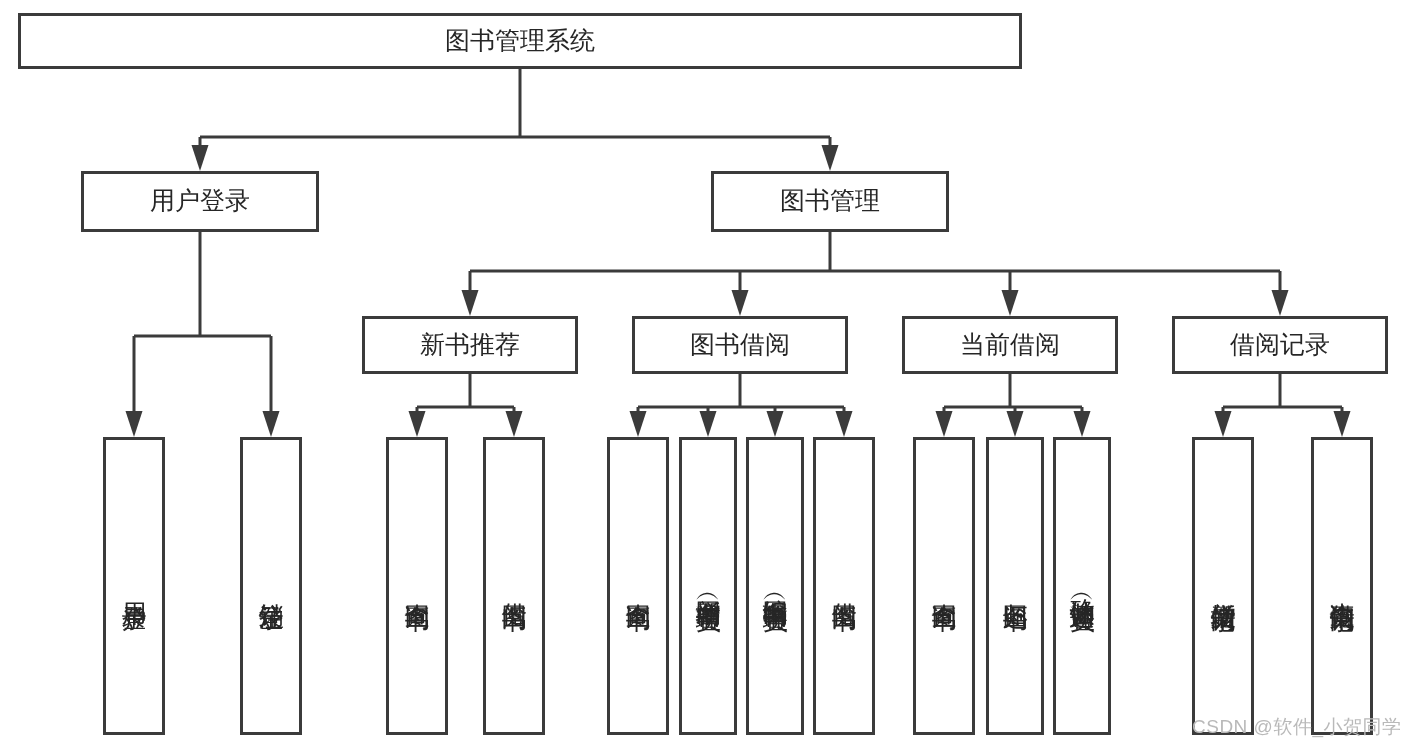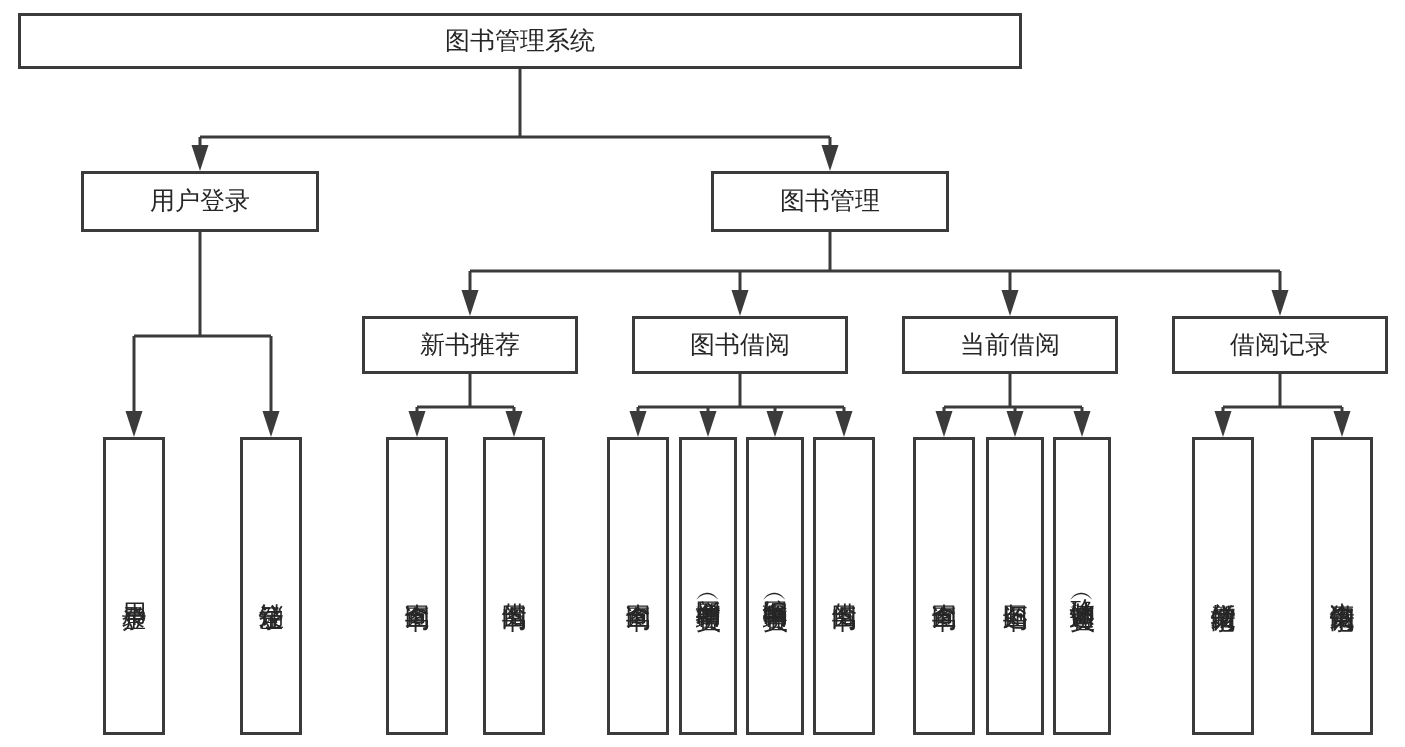--- a/index.html
+++ b/index.html
@@ -186,13 +186,14 @@
       <div class="node-label-v" style="left: 607px; top: 449px; width: 62px; height: 274px; justify-content: center; align-items: center;">查询图书</div>
       <div class="node-label-v" style="left: 679px; top: 449px; width: 58px; height: 274px; justify-content: center; align-items: center;">新增图书（管理员）</div>
       <div class="node-label-v" style="left: 746px; top: 449px; width: 58px; height: 274px; justify-content: center; align-items: center;">编辑图书（管理员）</div>
       <div class="node-label-v" style="left: 813px; top: 449px; width: 62px; height: 274px; justify-content: center; align-items: center;">借阅图书</div>
       <div class="node-label-v" style="left: 913px; top: 449px; width: 62px; height: 274px; justify-content: center; align-items: center;">查询图书</div>
       <div class="node-label-v" style="left: 986px; top: 449px; width: 58px; height: 274px; justify-content: center; align-items: center;">归还图书</div>
       <div class="node-label-v" style="left: 1053px; top: 449px; width: 58px; height: 274px; justify-content: center; align-items: center;">确认归还（管理员）</div>
       <div class="node-label-v" style="left: 1192px; top: 449px; width: 62px; height: 274px; justify-content: center; align-items: center;">新增借阅记录</div>
       <div class="node-label-v" style="left: 1311px; top: 449px; width: 62px; height: 274px; justify-content: center; align-items: center;">查询借阅记录</div>
     </div>
+  <div class="watermark" id="watermark" style="left: 1192px; top: 714px;">CSDN @软件_小贺同学</div>
 </div>
 
 </body></html>

